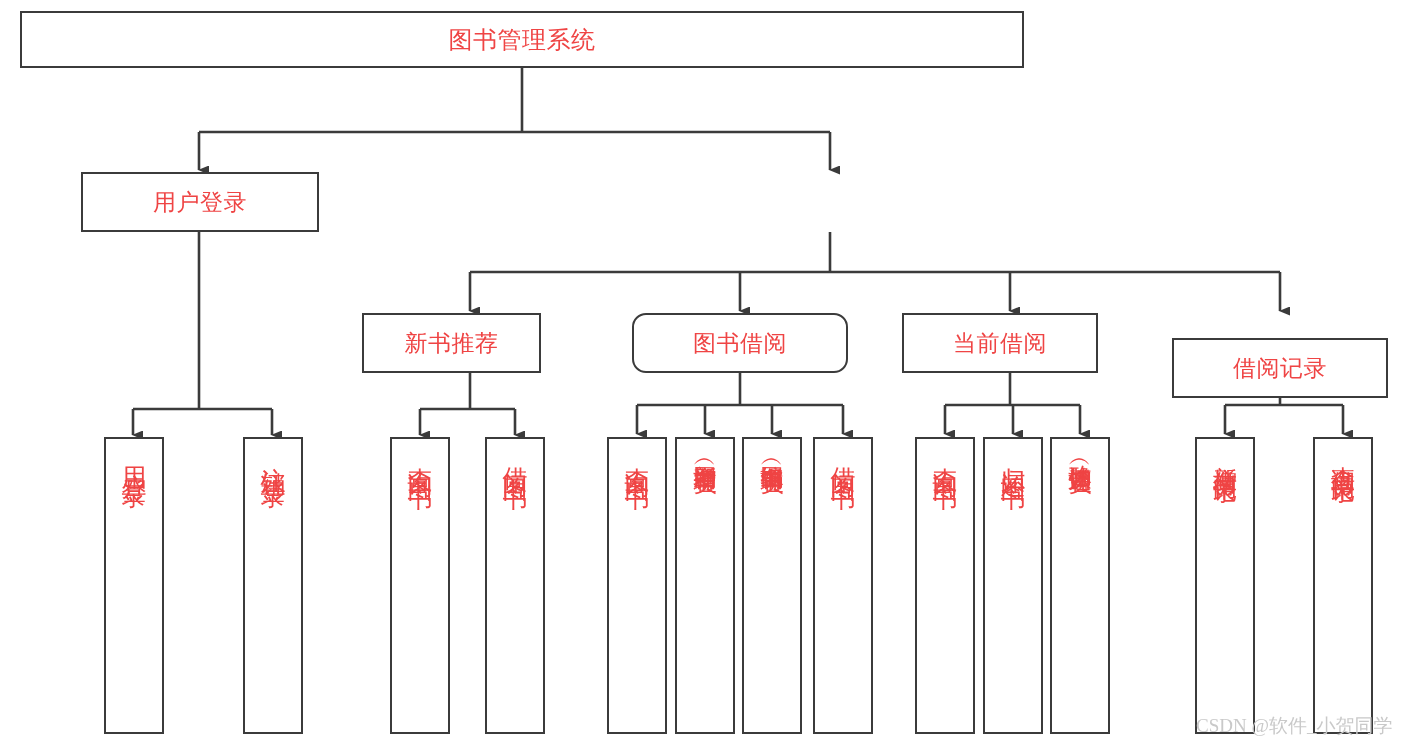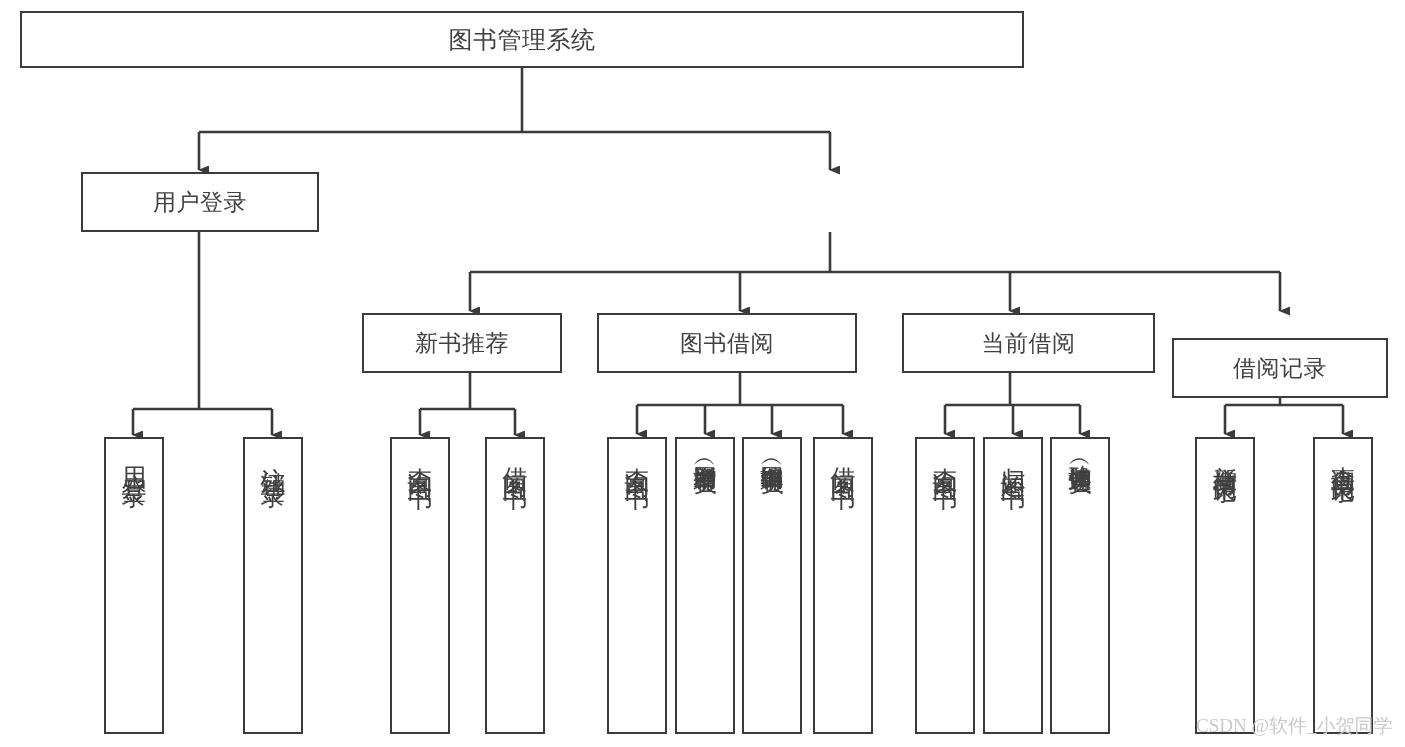--- a/index.html
+++ b/index.html
@@ -21,21 +21,21 @@
   }
   .node{
     position:absolute;
     box-sizing:border-box;
     background:#ffffff;
     border:2px solid #3b3b3b;
     z-index:2;
     display:flex;
     align-items:center;
     justify-content:center;
-    color:#404040;
+    color:#ef4444;
   }
   .node .node-label{
     display:block;
     text-align:center;
     line-height:1.05;
     letter-spacing:0.5px;
   }
   
   .node.horiz .node-label{
     font-size:23px;
@@ -133,29 +133,29 @@
 
   <div class="node horiz root" style="left:20px;top:11px;width:1004px;height:57px;">
     <span class="node-label">图书管理系统</span>
   </div>
 
   <div class="node horiz" style="left:81px;top:172px;width:238px;height:60px;">
     <span class="node-label">用户登录</span>
   </div>
 
 
-  <div class="node horiz" style="left:362px;top:313px;width:200px;height:60px;">
+  <div class="node horiz" style="left:362px;top:313px;width:179px;height:60px;">
     <span class="node-label">新书推荐</span>
   </div>
 
-  <div class="node horiz" style="left:597px;top:313px;width:260px;height:60px;">
+  <div class="node horiz" style="left:632px;top:313px;width:216px;height:60px;border-radius:14px;">
     <span class="node-label">图书借阅</span>
   </div>
 
-  <div class="node horiz" style="left:902px;top:313px;width:253px;height:60px;">
+  <div class="node horiz" style="left:902px;top:313px;width:196px;height:60px;">
     <span class="node-label">当前借阅</span>
   </div>
 
   <div class="node horiz" style="left:1172px;top:313px;width:216px;height:60px;margin-top:25px;">
     <span class="node-label">借阅记录</span>
   </div>
 
   <div class="node vert" style="left:104px;top:437px;width:60px;height:297px;">
     <span class="node-label">用户登录</span>
   </div>

